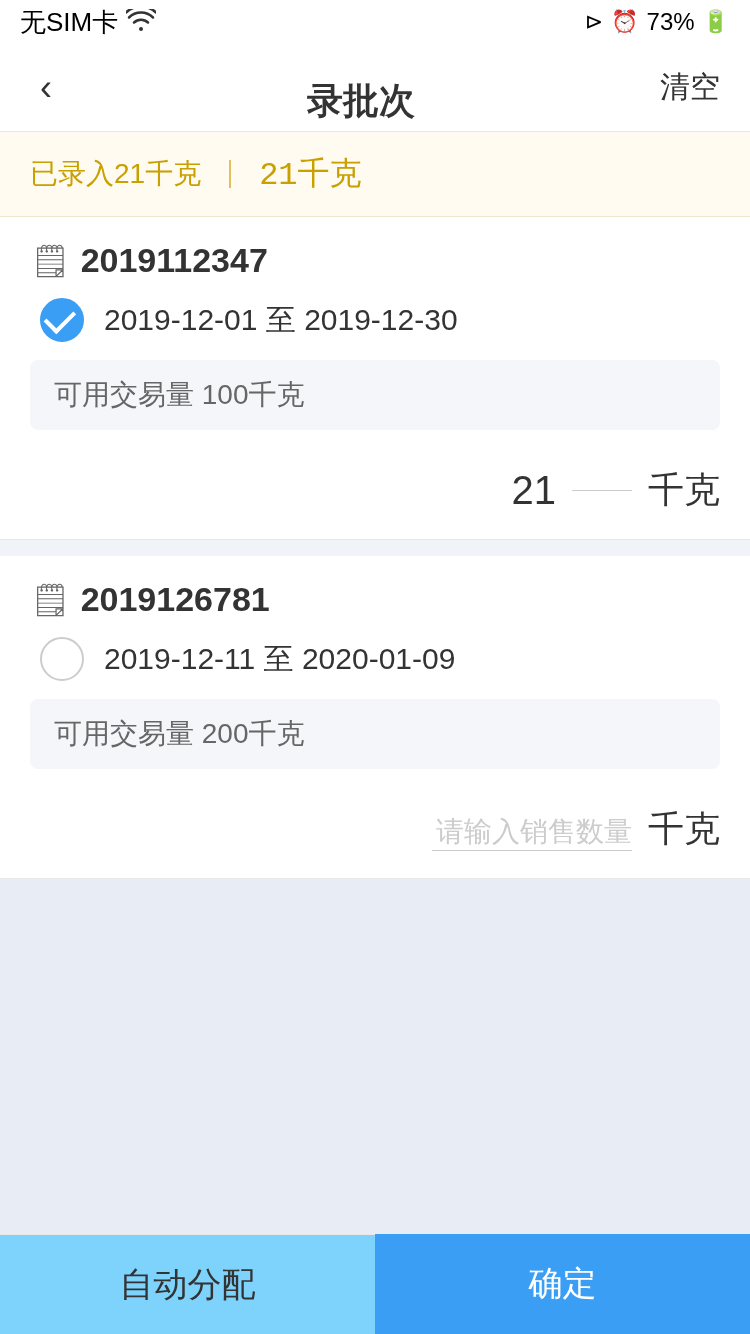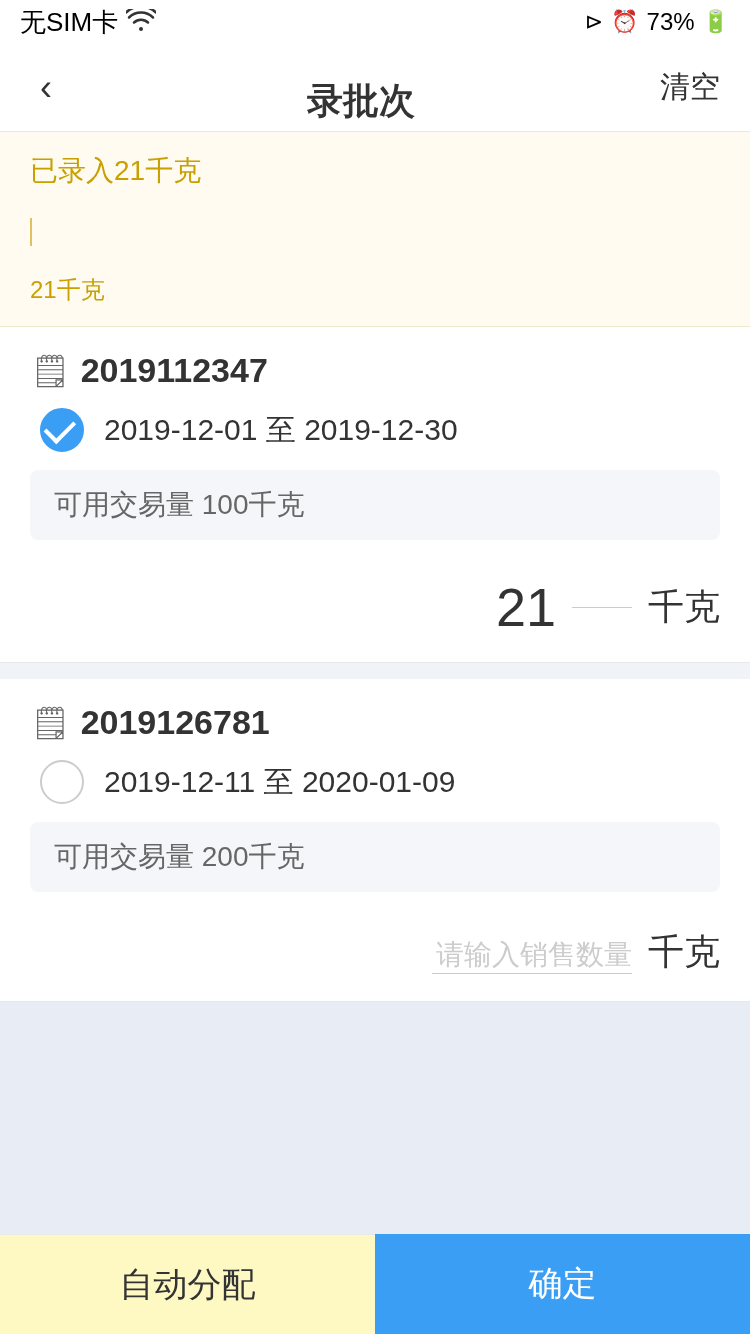--- a/index.html
+++ b/index.html
@@ -71,38 +71,39 @@
       font-size: 30px;
       color: #333;
       cursor: pointer;
     }
 
     
     .summary-bar {
       background: #fffbf0;
       padding: 20px 30px;
       display: flex;
+      align-items: center;
       gap: 28px;
       border-bottom: 1px solid #f0e8cc;
-      flex-direction: column;
     }
     .summary-recorded {
       font-size: 28px;
       color: #c8a000;
       font-weight: 500;
     }
     .summary-divider {
       width: 2px;
       height: 28px;
       background: #e0c060;
     }
     .summary-total {
-      font-size: 24px;
+      font-size: 32px;
       color: #c8a000;
       font-weight: 500;
+      font-family: Liberation Mono, monospace;
     }
 
     
     .batch-item {
       background: #fff;
       margin-bottom: 0;
     }
     .batch-header {
       padding: 24px 30px 10px;
       display: flex;
@@ -164,21 +165,21 @@
     
     .quantity-row {
       padding: 16px 30px 24px;
       display: flex;
       align-items: center;
       justify-content: flex-end;
       gap: 16px;
       border-bottom: 1px solid #e8e8e8;
     }
     .quantity-value {
-      font-size: 54px;
+      font-size: 40px;
       color: #333;
       font-weight: 400;
       text-align: right;
       min-width: 60px;
     }
     .quantity-line {
       border: none;
       border-bottom: 1px solid #ccc;
       width: 200px;
       font-size: 36px;
@@ -213,21 +214,21 @@
     
     .bottom-bar {
       position: fixed;
       bottom: 0;
       width: 750px;
       height: 100px;
       display: flex;
     }
     .btn-auto {
       flex: 1;
-      background: #fef9c3;
+      background: #7dd3fc;
       font-size: 34px;
       color: #333;
       border: none;
       cursor: pointer;
       display: flex;
       align-items: center;
       justify-content: center;
       border-top: 1px solid #e8e8e8;
     }
     .btn-confirm {

